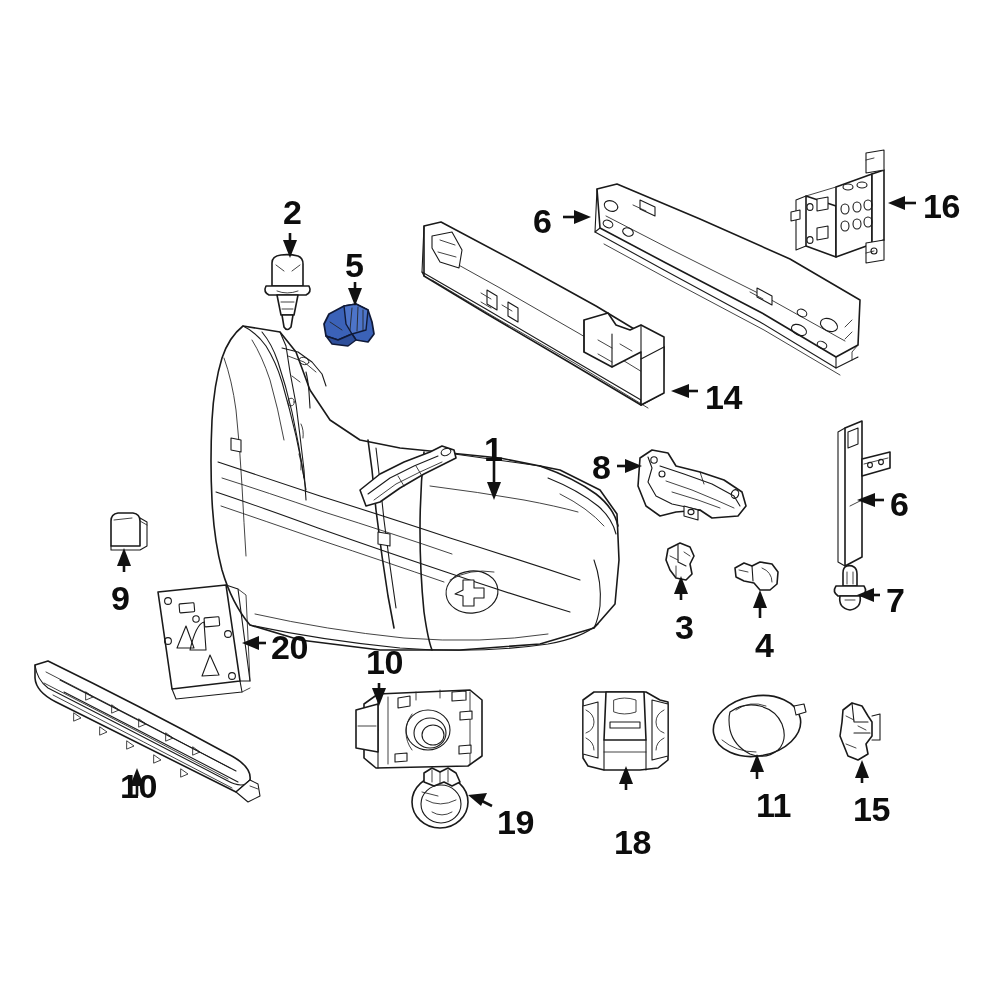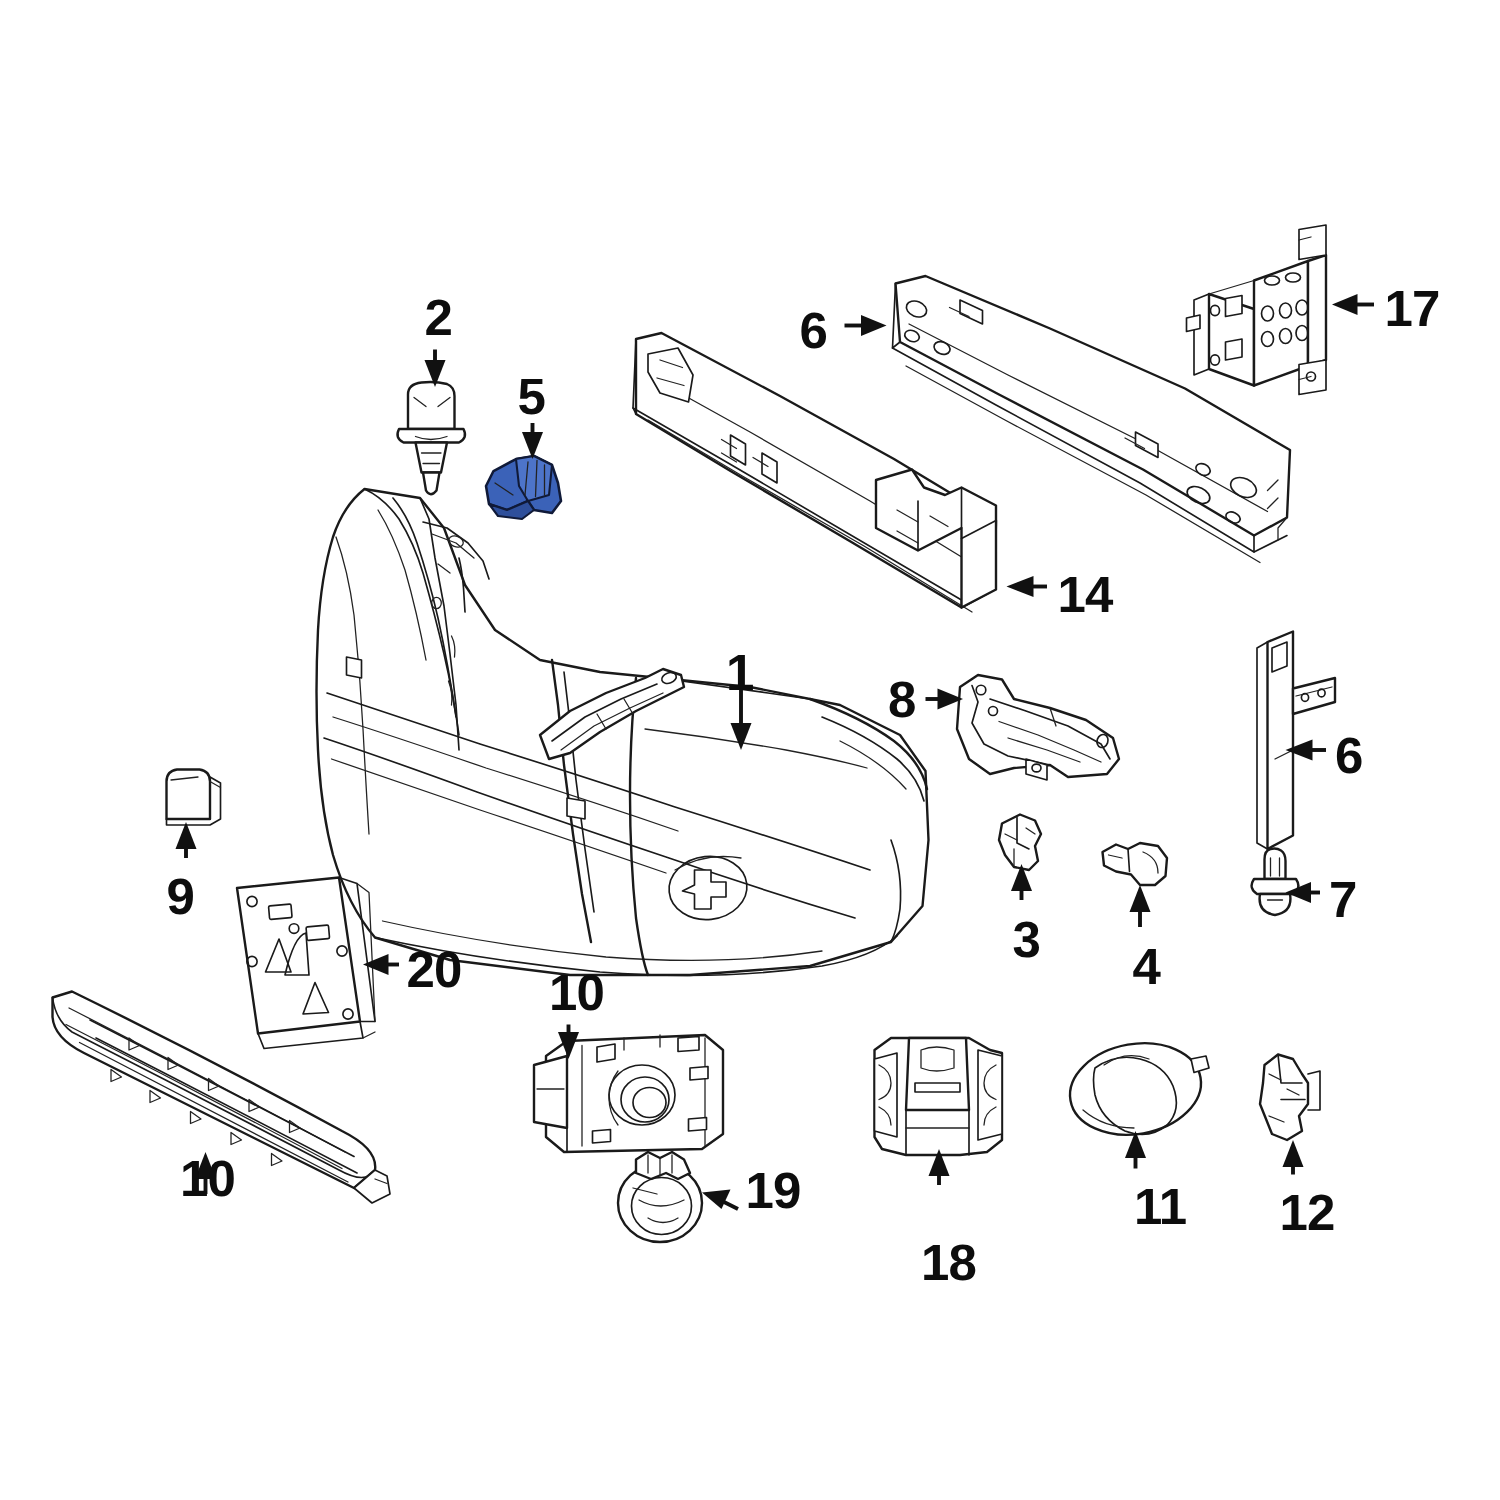--- a/index.html
+++ b/index.html
@@ -513,22 +513,22 @@
   <div class="callout" style="left:283px; top:195px;">2</div>
   <div class="callout" style="left:675px; top:610px;">3</div>
   <div class="callout" style="left:755px; top:628px;">4</div>
   <div class="callout" style="left:345px; top:248px;">5</div>
   <div class="callout" style="left:890px; top:487px;">6</div>
   <div class="callout" style="left:886px; top:583px;">7</div>
   <div class="callout" style="left:592px; top:450px;">8</div>
   <div class="callout" style="left:111px; top:581px;">9</div>
   <div class="callout" style="left:120px; top:769px;">10</div>
   <div class="callout" style="left:744px; top:788px;margin-left:12px;">11</div>
-  <div class="callout" style="left:853px; top:792px;">12</div>
+  <div class="callout" style="left:853px; top:792px;">15</div>
   <div class="callout" style="left:271px; top:630px;">20</div>
   <div class="callout" style="left:705px; top:380px;">14</div>
   <div class="callout" style="left:533px; top:204px;">6</div>
-  <div class="callout" style="left:923px; top:189px;">17</div>
+  <div class="callout" style="left:923px; top:189px;">16</div>
   <div class="callout" style="left:366px; top:645px;">10</div>
   <div class="callout" style="left:614px; top:800px;margin-top:25px;">18</div>
-  <div class="callout" style="left:497px; top:777px;">19</div>
+  <div class="callout" style="left:497px; top:805px;">19</div>
 
 </div>
 
 </body></html>

